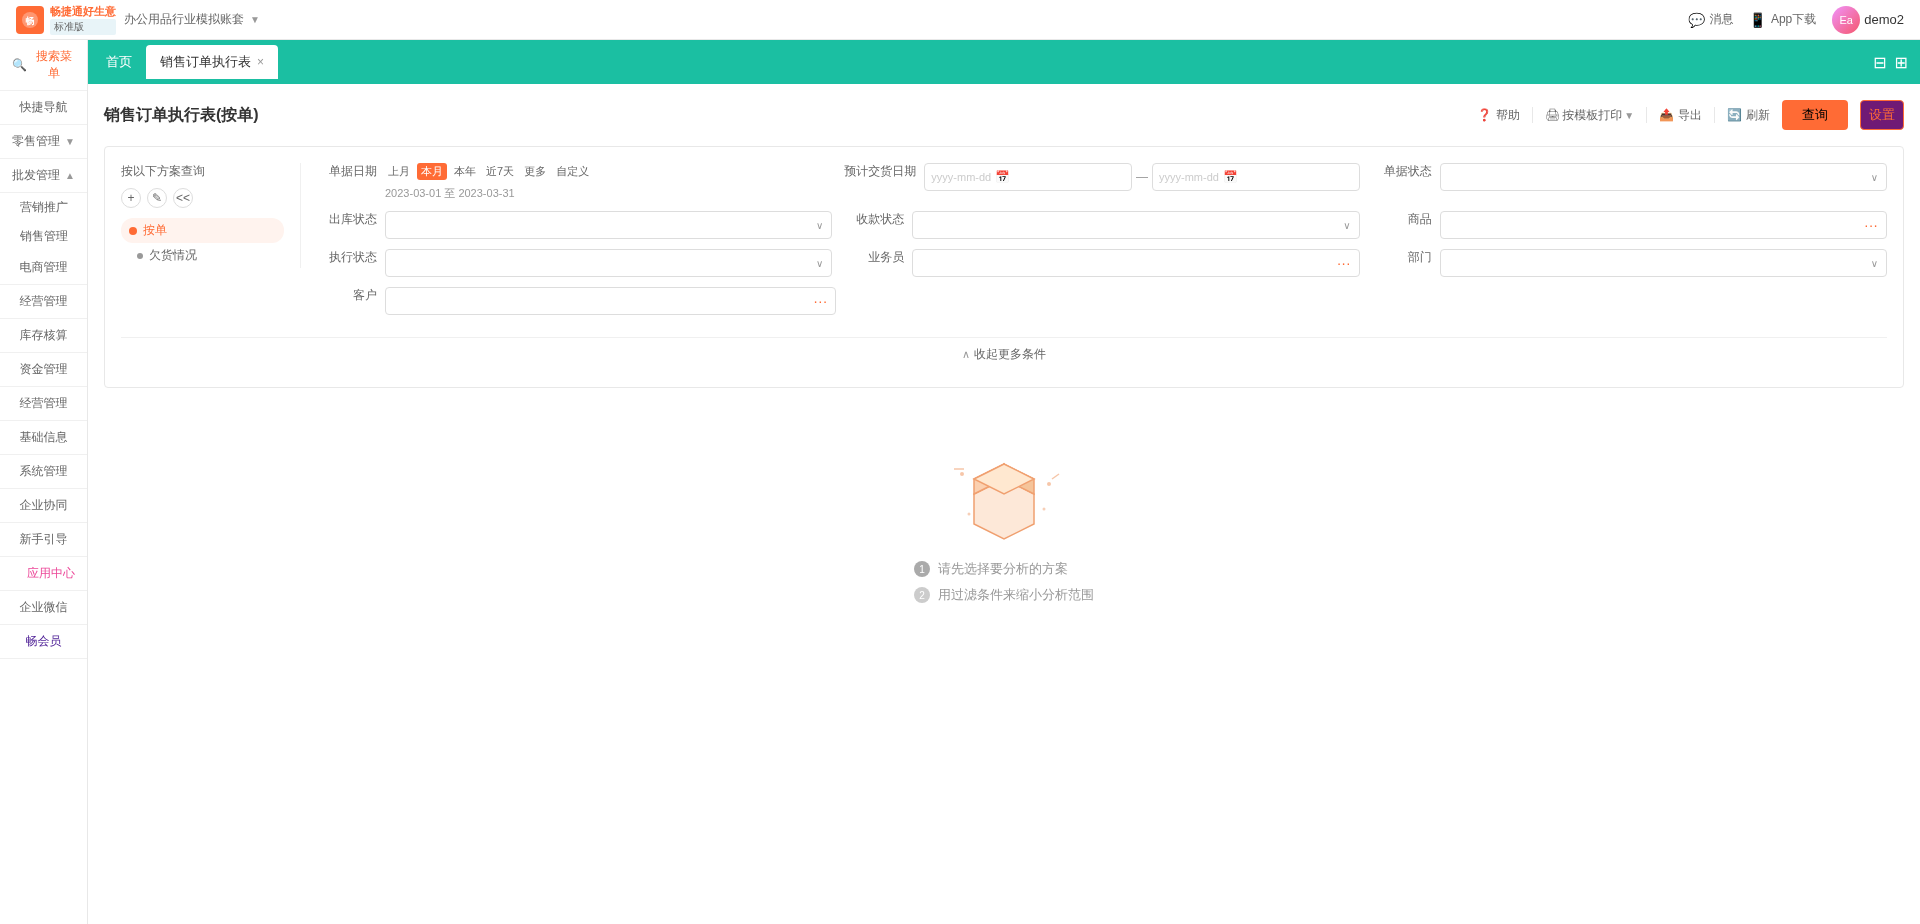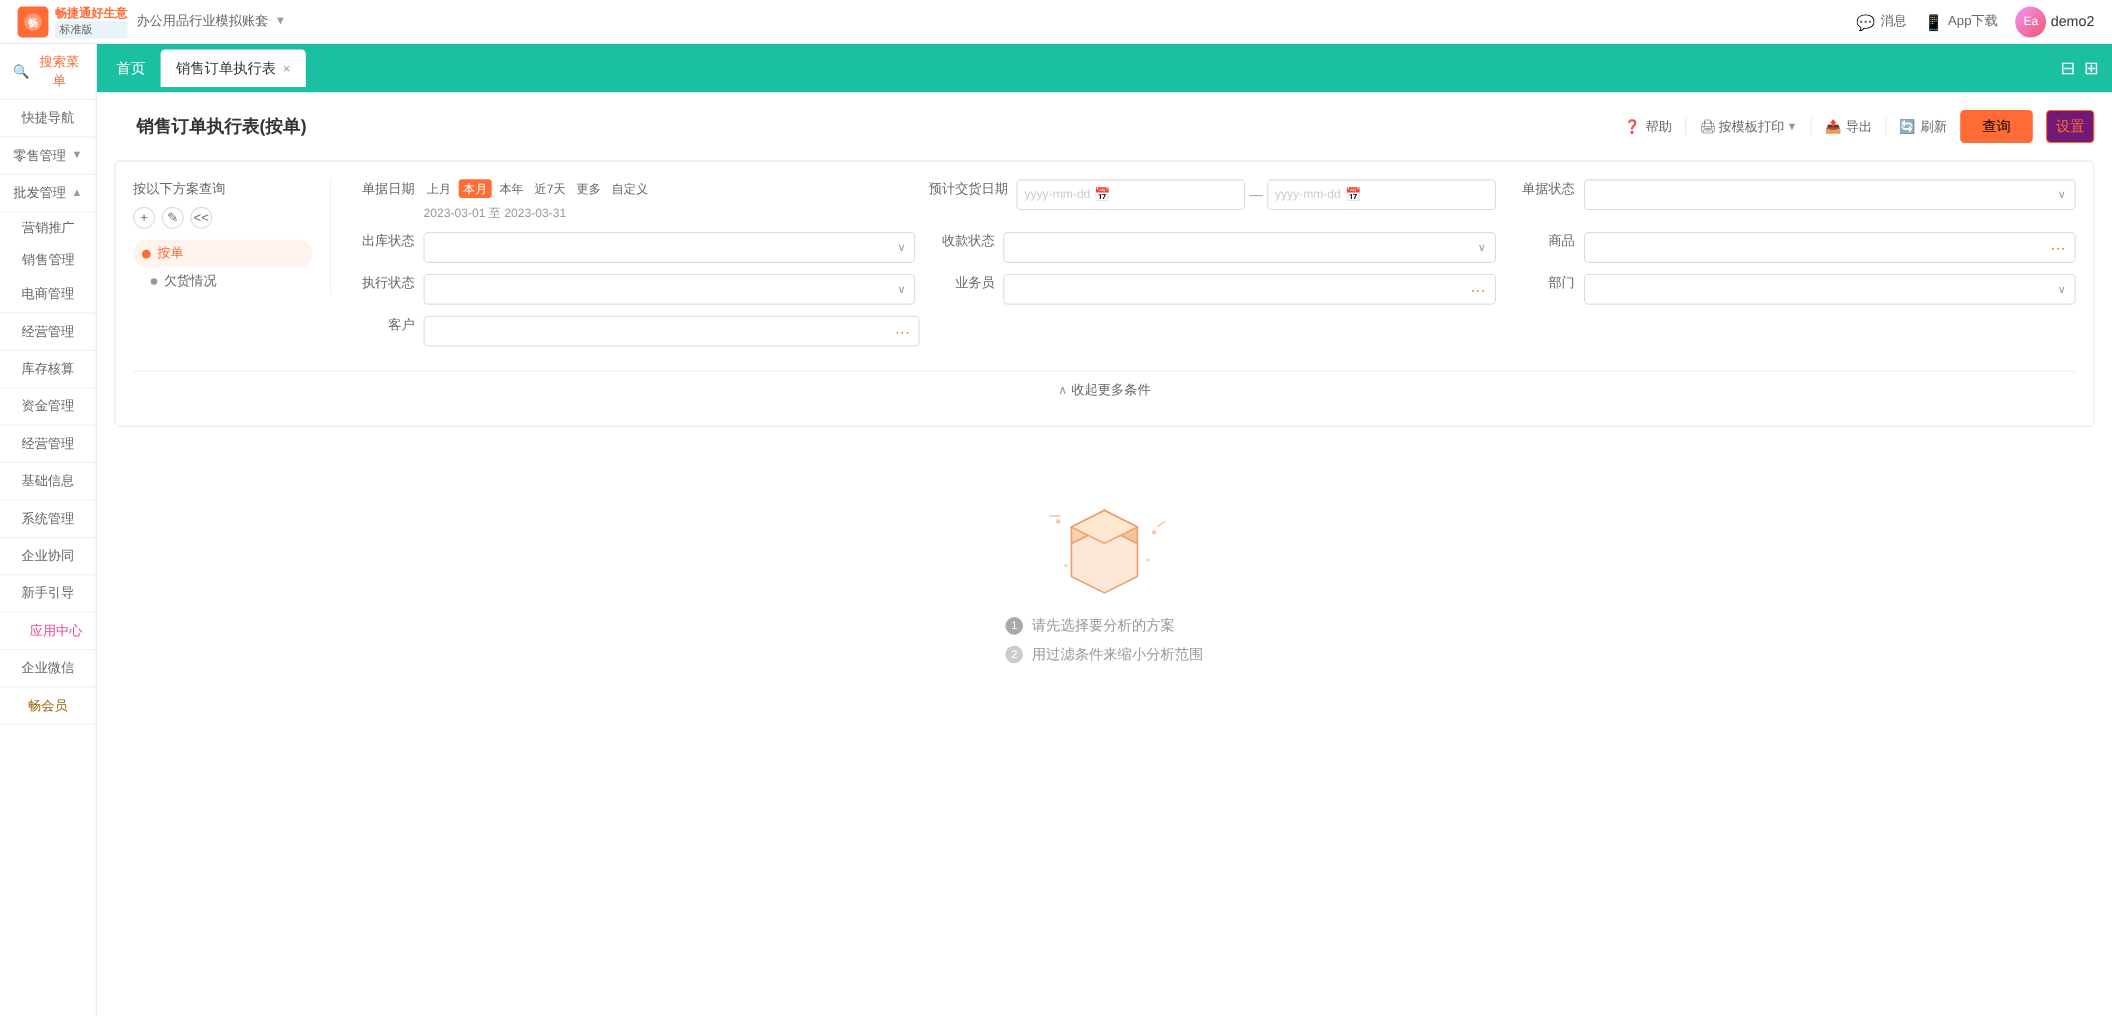--- a/index.html
+++ b/index.html
@@ -175,21 +175,20 @@
     .page-title-row {
       display: flex;
       align-items: center;
       justify-content: space-between;
       margin-bottom: 16px;
     }
     .page-title {
       font-size: 16px;
       font-weight: bold;
       color: #333;
-      margin-left: 20px;
     }
     .page-actions {
       display: flex;
       align-items: center;
       gap: 12px;
     }
     .page-action-btn {
       display: flex;
       align-items: center;
       gap: 4px;
@@ -533,21 +532,21 @@
     <div class="sidebar-item" style="padding:8px 12px;font-size:12px;color:#666;cursor:pointer;">经营管理</div>
     <div class="sidebar-item" style="padding:8px 12px;font-size:12px;color:#666;cursor:pointer;">库存核算</div>
     <div class="sidebar-item" style="padding:8px 12px;font-size:12px;color:#666;cursor:pointer;">资金管理</div>
     <div class="sidebar-item" style="padding:8px 12px;font-size:12px;color:#666;cursor:pointer;">经营管理</div>
     <div class="sidebar-item" style="padding:8px 12px;font-size:12px;color:#666;cursor:pointer;">基础信息</div>
     <div class="sidebar-item" style="padding:8px 12px;font-size:12px;color:#666;cursor:pointer;">系统管理</div>
     <div class="sidebar-item" style="padding:8px 12px;font-size:12px;color:#666;cursor:pointer;">企业协同</div>
     <div class="sidebar-item" style="padding:8px 12px;font-size:12px;color:#666;cursor:pointer;">新手引导</div>
     <div class="sidebar-item" style="padding:8px 12px;font-size:12px;color:#ec4899;cursor:pointer;text-align:right;">应用中心</div>
     <div class="sidebar-item" style="padding:8px 12px;font-size:12px;color:#666;cursor:pointer;">企业微信</div>
-    <div class="sidebar-item" style="padding:8px 9px;font-size:12px;color:#a16207;cursor:pointer;">畅会员</div>
+    <div class="sidebar-item" style="padding:8px 9px;font-size:12px;color:#4c1d95;cursor:pointer;">畅会员</div>
   </div>
 
   <div class="content-area">
 
     <div class="tab-bar">
       <div class="tab-home">
         <span>首页</span>
       </div>
       <div class="tab-item active">
         <span>销售订单执行表</span>

